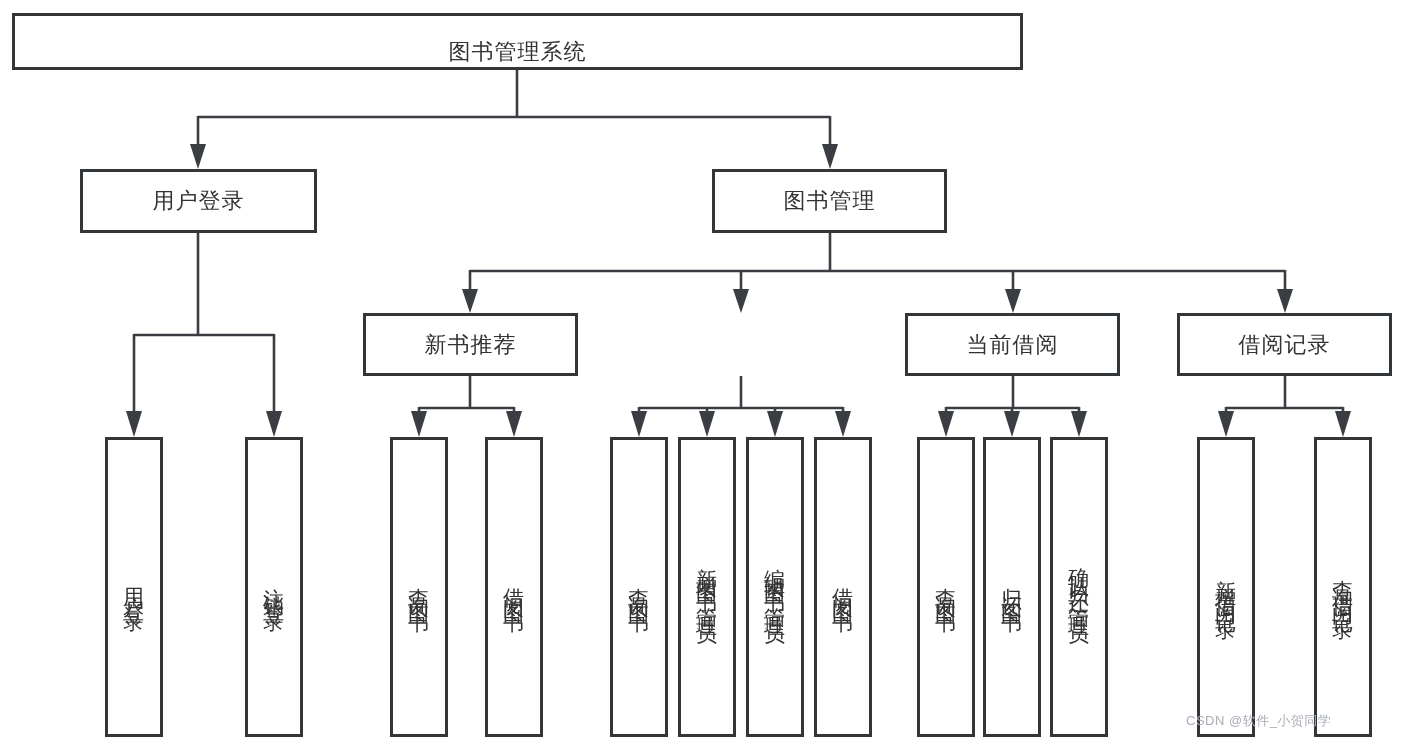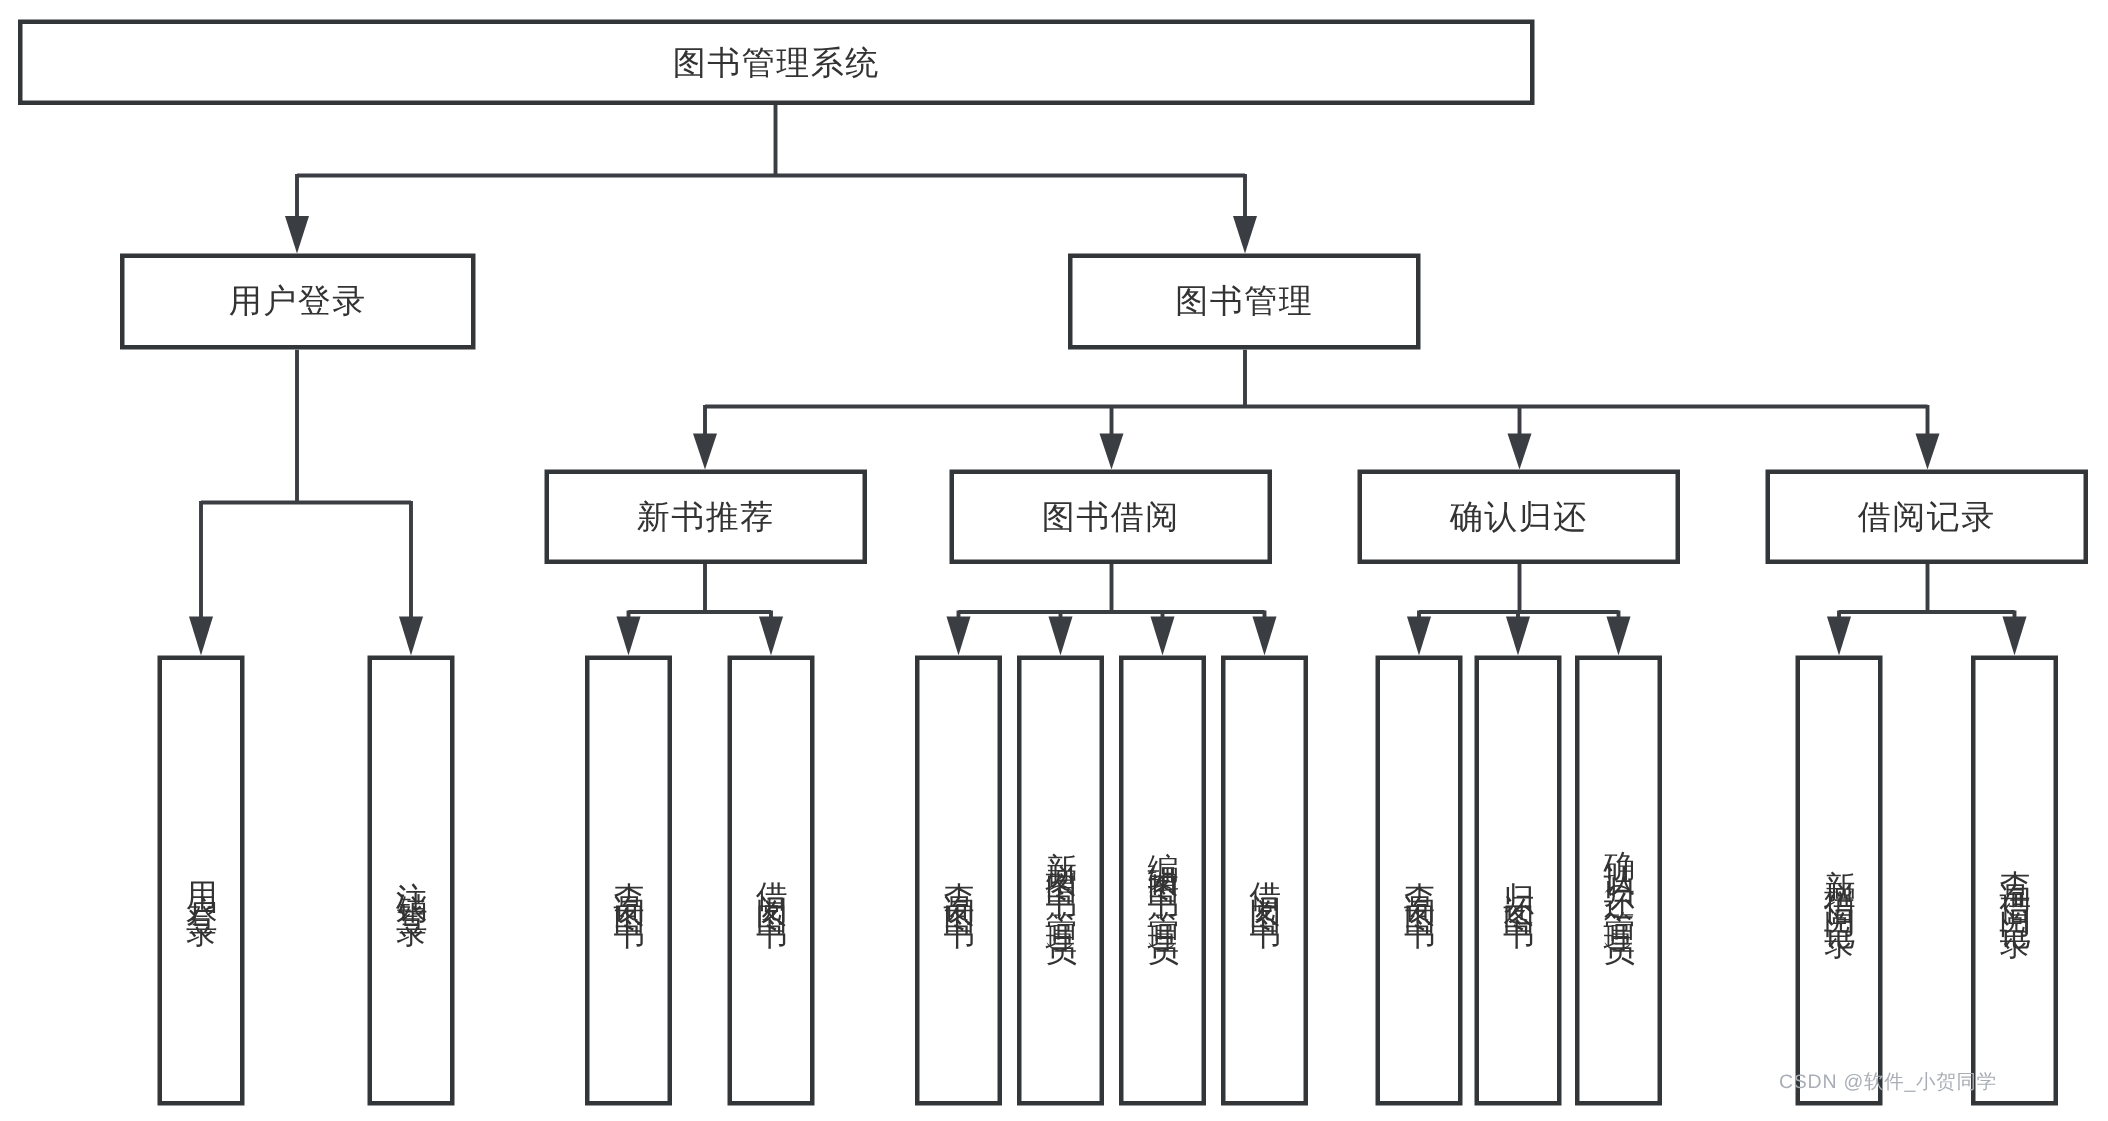--- a/index.html
+++ b/index.html
@@ -31,21 +31,21 @@
     display: flex;
     align-items: center;
     justify-content: center;
     z-index: 2;
   }
   .node-h {
     font-size: 22px;
     letter-spacing: 1px;
     white-space: nowrap;
   }
-  .node-root  { left: 12px;  top: 13px;  width: 1011px; height: 57px; }
+  .node-root  { left: 12px;  top: 13px;  width: 1011px; height: 57px; align-items: flex-end; }
   .node-l2a   { left: 80px;  top: 169px; width: 237px;  height: 64px; }
   .node-l2b   { left: 712px; top: 169px; width: 235px;  height: 64px; }
   .node-l3    { top: 313px;  width: 215px; height: 63px; }
   .l3-0 { left: 363px; }
   .l3-1 { left: 633px; }
   .l3-2 { left: 905px; }
   .l3-3 { left: 1177px; }
   .leaf {
     top: 437px;
     width: 58px;
@@ -168,25 +168,22 @@
   <div class="node node-h node-l2a">
     <span>用户登录</span>
   </div>
   <div class="node node-h node-l3 l3-0">
     <span>新书推荐</span>
   </div>
 
   <div class="node node-h node-l2b">
     <span>图书管理</span>
   </div>
-  <div class="node node-h node-l3 l3-1">
-    <span>图书借阅</span>
-  </div>
   <div class="node node-h node-l3 l3-2">
-    <span>确认归还</span>
+    <span>当前借阅</span>
   </div>
   <div class="node node-h node-l3 l3-3">
     <span>借阅记录</span>
   </div>
 
   <div class="node leaf lf-0">
     <span class="vtext">用户登录</span>
   </div>
   <div class="node leaf lf-1">
     <span class="vtext">注销登录</span>

